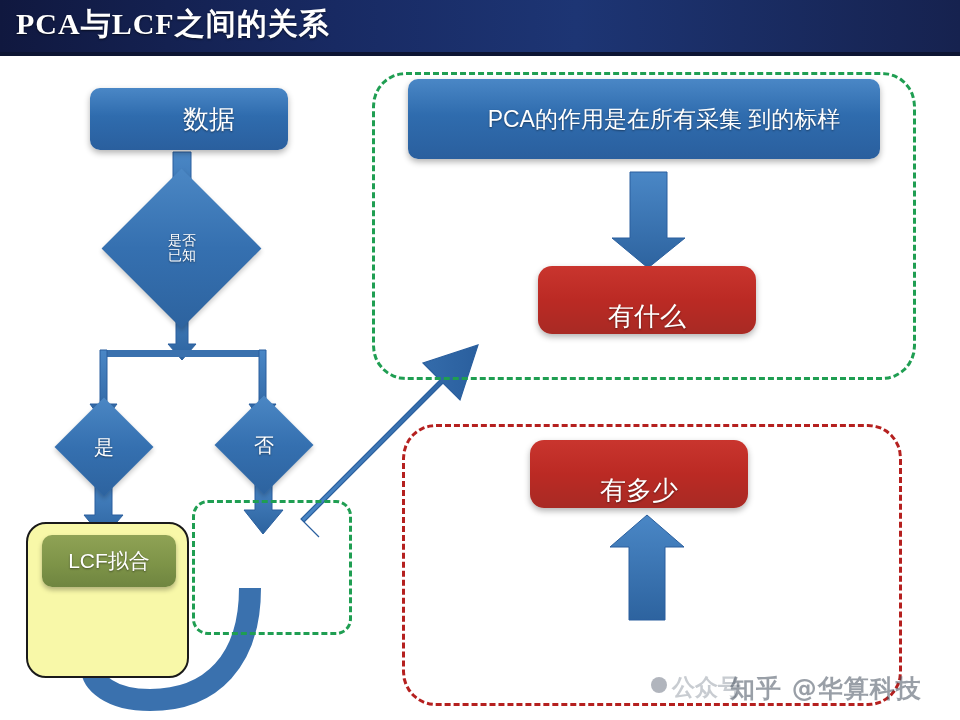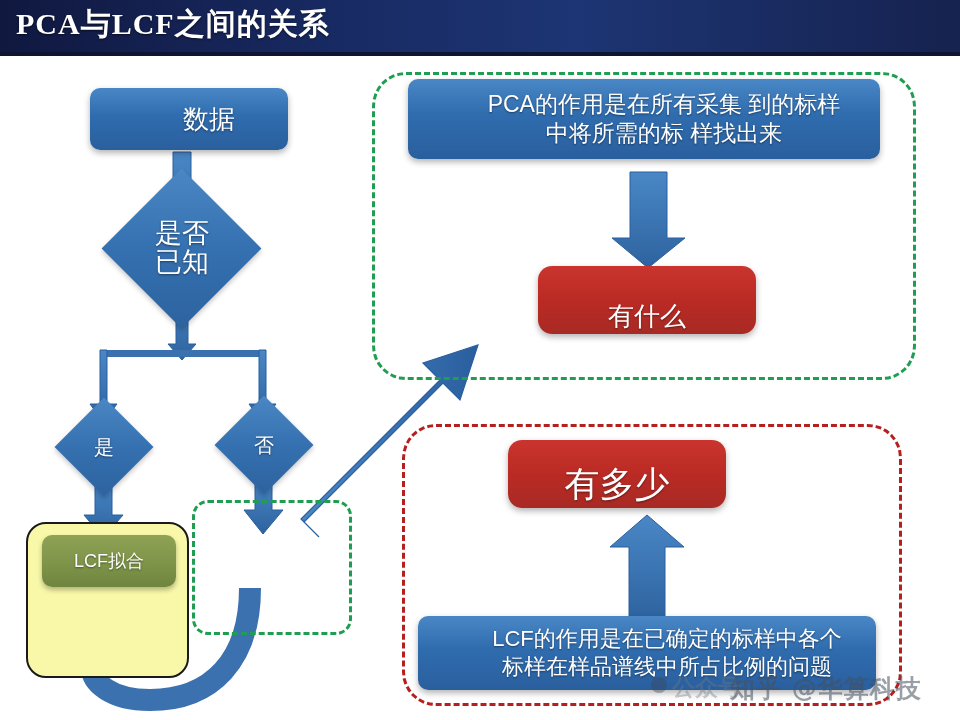--- a/index.html
+++ b/index.html
@@ -192,63 +192,58 @@
     <g>
       <polygon points="629,620 665,620 665,547 684,547 647,515 610,547 629,547" fill="url(#gBlueV)" stroke="#2a5f9e" stroke-width="1"></polygon>
     </g>
   </svg>
 
   <div class="node blue-box" style="left:90px;top:88px;width:198px;height:62px;font-size:26px;">
     <span>数据</span>
   </div>
 
   <div class="diamond" style="left:125px;top:192px;width:113px;height:113px;"></div>
-  <div class="diamond-label" style="left:132px;top:205px;width:100px;height:85px;font-size:27px;flex-direction:column;">
+  <div class="diamond-label" style="left:132px;top:205px;width:100px;height:85px;font-size:14px;flex-direction:column;">
     <span>是否</span>
     <span>已知</span>
   </div>
 
   <div class="diamond" style="left:69px;top:412px;width:70px;height:70px;"></div>
   <div class="diamond-label" style="left:73px;top:418px;width:62px;height:58px;font-size:20px;">
     <span>是</span>
   </div>
 
   <div class="diamond" style="left:229px;top:410px;width:70px;height:70px;"></div>
   <div class="diamond-label" style="left:233px;top:416px;width:62px;height:58px;font-size:20px;">
     <span>否</span>
   </div>
 
   <div class="yellow-panel" style="left:26px;top:522px;width:163px;height:156px;"></div>
 
-  <div class="node olive-box" style="left:42px;top:535px;width:134px;height:52px;font-size:18px;">
+  <div class="node olive-box" style="left:42px;top:535px;width:134px;height:52px;font-size:21px;">
     <span>LCF拟合</span>
   </div>
 
   <div class="dash-green" style="left:192px;top:500px;width:160px;height:135px;border-radius:16px;"></div>
 
 
   <div class="dash-green" style="left:372px;top:72px;width:544px;height:308px;"></div>
 
   <div class="node blue-box" style="left:408px;top:79px;width:472px;height:80px;font-size:23px;line-height:1.26;flex-direction:column;">
     <span>PCA的作用是在所有采集 到的标样</span>
-    <span>中将所需的标 样找出来</span>
   </div>
 
   <div class="node red-box" style="left:538px;top:266px;width:218px;height:68px;font-size:26px;">
     <span>有什么</span>
   </div>
 
   <div class="dash-red" style="left:402px;top:424px;width:500px;height:282px;"></div>
 
-  <div class="node red-box" style="left:508px;top:440px;width:218px;height:68px;font-size:35px;">
+  <div class="node red-box" style="left:530px;top:440px;width:218px;height:68px;font-size:26px;">
     <span>有多少</span>
   </div>
 
-  <div class="node blue-box" style="left:418px;top:616px;width:458px;height:74px;font-size:22px;line-height:1.26;flex-direction:column;">
-    <span>LCF的作用是在已确定的标样中各个</span>
-    <span>标样在样品谱线中所占比例的问题</span>
-  </div>
 
   <div class="wm-dot" style="left:651px;top:677px;"></div>
   <div class="watermark-faint" style="left:672px;top:672px;font-weight:bold;">公众号</div>
   <div class="watermark" style="left:730px;top:672px;">知乎 @华算科技</div>
 
 </div>
 
 </body></html>

